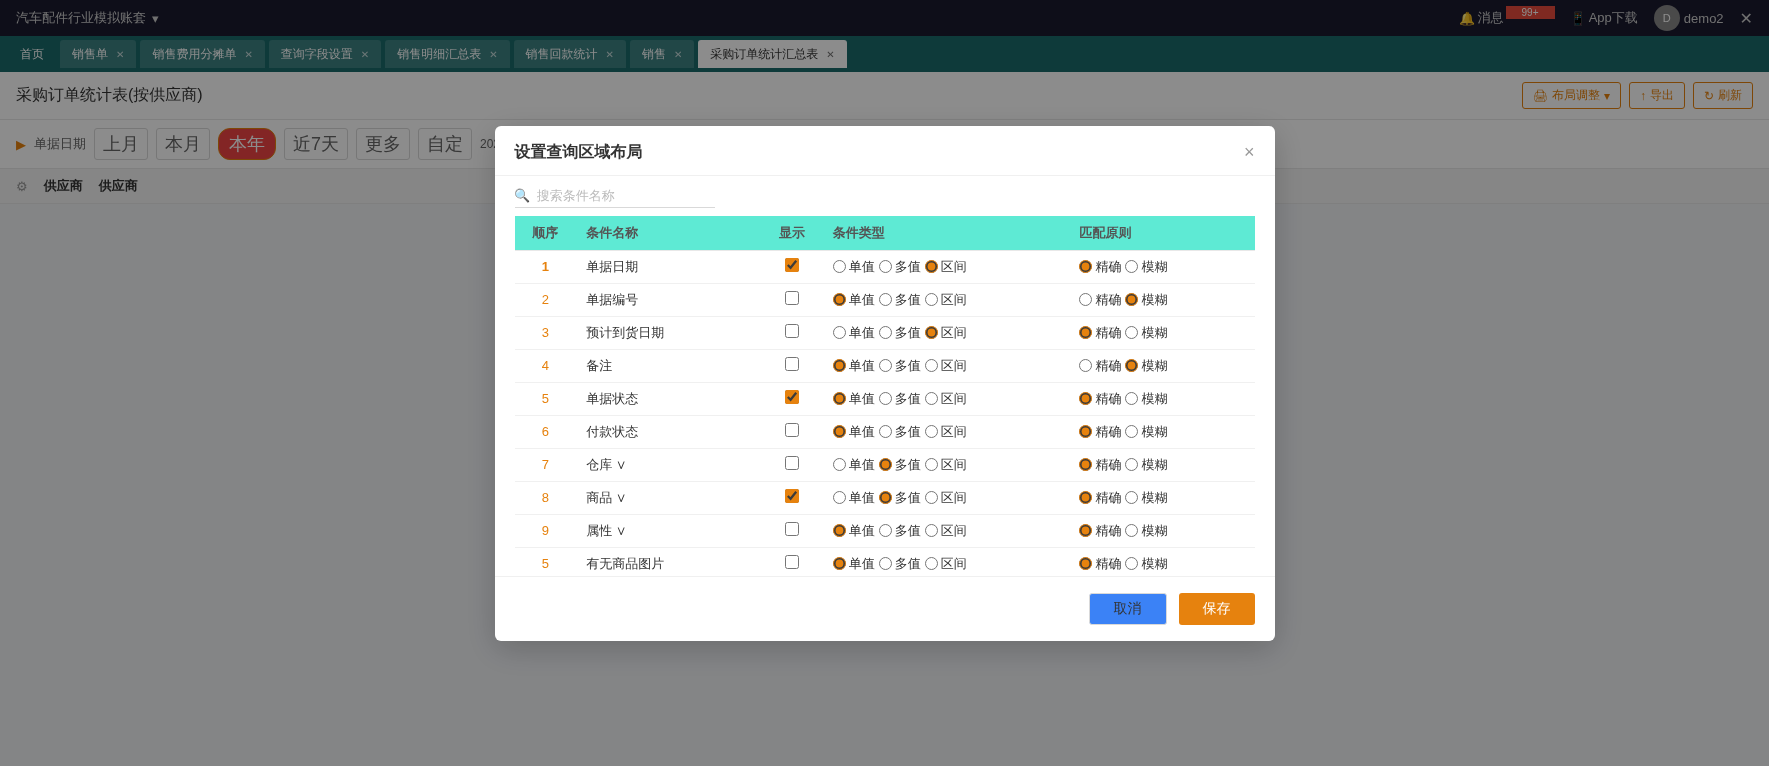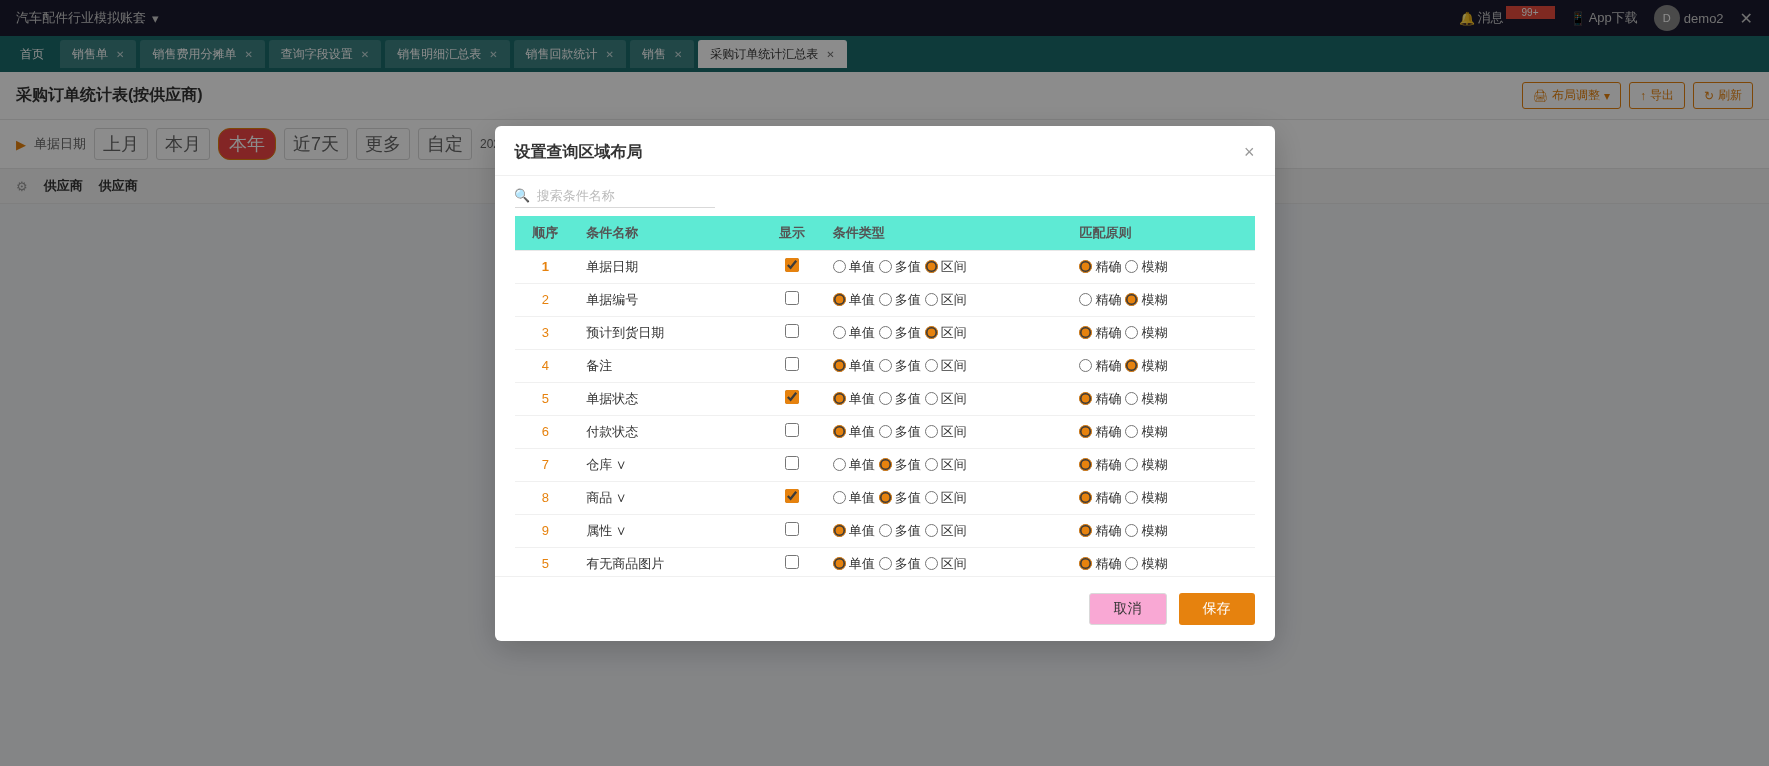--- a/index.html
+++ b/index.html
@@ -46,21 +46,21 @@
 
     
     .page-header {
       background: white;
       padding: 10px 16px;
       border-bottom: 1px solid #e8e8e8;
       display: flex;
       align-items: center;
       justify-content: space-between;
     }
-    .page-title { font-size: 16px; font-weight: bold; }
+    .page-title { font-size: 16px; font-weight: normal; }
     .header-actions { display: flex; align-items: center; gap: 8px; }
     .btn-print { color: #e6820e; border: 1px solid #e6820e; background: white; padding: 4px 10px; border-radius: 3px; font-size: 12px; cursor: pointer; display: flex; align-items: center; gap: 4px; }
     .btn-export { color: #e6820e; border: 1px solid #e6820e; background: white; padding: 4px 10px; border-radius: 3px; font-size: 12px; cursor: pointer; display: flex; align-items: center; gap: 4px; }
     .btn-refresh { color: #e6820e; border: 1px solid #e6820e; background: white; padding: 4px 10px; border-radius: 3px; font-size: 12px; cursor: pointer; display: flex; align-items: center; gap: 4px; }
 
     
     .filter-bar {
       background: white;
       padding: 8px 16px;
       border-bottom: 1px solid #e8e8e8;
@@ -197,21 +197,21 @@
     .check-cell input[type=checkbox] { accent-color: #e6820e; width: 14px; height: 14px; cursor: pointer; }
 
     
     .modal-footer {
       padding: 16px 20px;
       border-top: 1px solid #f0f0f0;
       display: flex;
       justify-content: flex-end;
       gap: 12px;
     }
-    .btn-cancel { background: #f9a8d4; color: #333; border: 1px solid #d9d9d9; padding: 6px 24px; border-radius: 3px; cursor: pointer; font-size: 14px; }
+    .btn-cancel { background: #3b82f6; color: #333; border: 1px solid #d9d9d9; padding: 6px 24px; border-radius: 3px; cursor: pointer; font-size: 14px; }
     .btn-save { background: #e6820e; color: white; border: none; padding: 6px 24px; border-radius: 3px; cursor: pointer; font-size: 14px; }
 
     
     .config-table-wrap::-webkit-scrollbar { width: 6px; }
     .config-table-wrap::-webkit-scrollbar-thumb { background: #d9d9d9; border-radius: 3px; }
   </style>
 </head>
 <body>
 
 <div class="top-nav">

